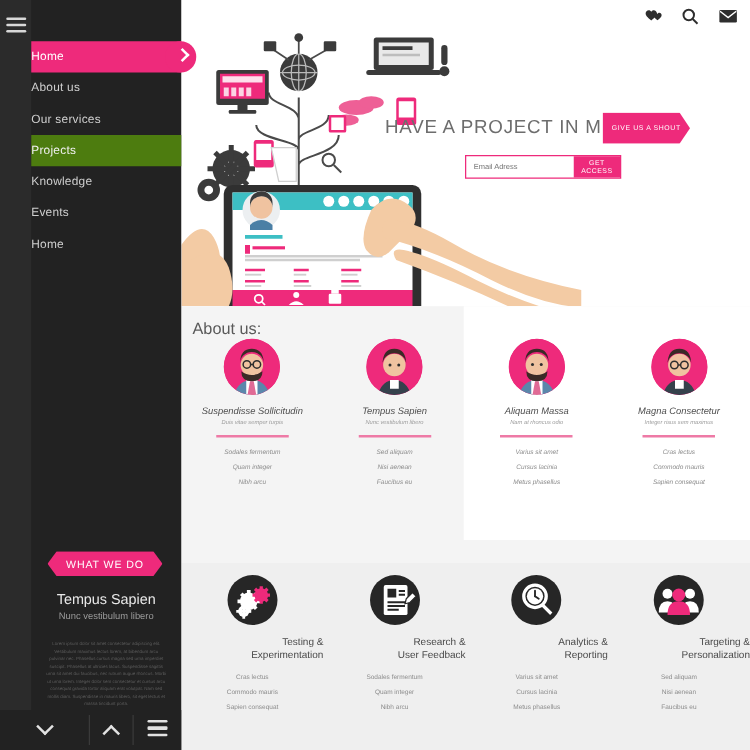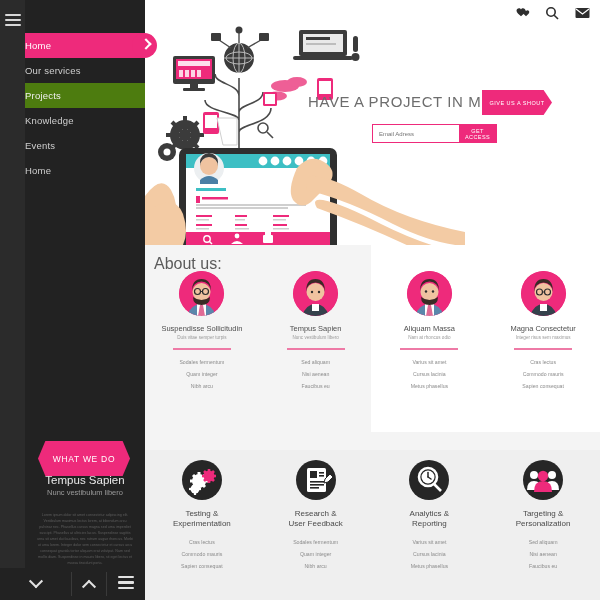--- a/index.html
+++ b/index.html
@@ -19,21 +19,21 @@
   .nav{position:absolute;left:25px;top:33px;width:120px;}
   .nav-item{position:relative;height:25px;line-height:25px;text-align:left;
     color:#cfcfcf;font-size:9.5px;letter-spacing:.2px;cursor:pointer;}
   .nav-item.active{background:#ee2a7b;color:#fff;}
   .nav-item.hover{background:#4d7c0f;color:#f0f0f0;}
   .nav-arrow{position:absolute;right:-12px;top:0;width:24px;height:25px;}
   .nav-arrow .circ{position:absolute;right:0;top:0;width:25px;height:25px;border-radius:50%;background:#ee2a7b;}
   .nav-arrow .chev{position:absolute;right:7px;top:7px;width:6px;height:6px;
     border-right:2px solid #fff;border-top:2px solid #fff;transform:rotate(45deg);}
 
-  .what-we-do{position:absolute;left:38px;top:441px;width:92px;height:35px;cursor:pointer;}
+  .what-we-do{position:absolute;left:38px;top:441px;width:92px;height:20px;cursor:pointer;}
   .ribbon{width:100%;height:100%;background:#ee2a7b;
     clip-path:polygon(8% 0,92% 0,100% 50%,92% 100%,8% 100%,0 50%);
     display:flex;align-items:center;justify-content:center;
     color:#fff;font-size:8.5px;letter-spacing:.7px;}
   .sb-title{position:absolute;left:25px;top:474px;width:120px;text-align:center;
     color:#e9e9e9;font-size:11.5px;}
   .sb-sub{position:absolute;left:25px;top:488px;width:120px;text-align:center;
     color:#9a9a9a;font-size:7.5px;}
   .sb-body{position:absolute;left:37px;top:512px;width:96px;text-align:center;
     color:#5d5d5d;font-size:3.6px;line-height:6px;}
@@ -61,36 +61,36 @@
   .form{position:absolute;left:227px;top:124px;width:125px;height:19px;
     border:1.5px solid #ee2a7b;box-sizing:border-box;background:#fff;display:flex;}
   .form input{flex:1;border:0;outline:0;padding-left:6px;font-size:6px;color:#777;
     font-family:"Liberation Sans",sans-serif;background:transparent;}
   .form button{width:46px;border:0;background:#ee2a7b;color:#fff;font-size:5.5px;
     letter-spacing:.4px;cursor:pointer;font-family:"Liberation Sans",sans-serif;}
 
   
   .about{position:absolute;left:145px;top:245px;width:455px;height:205px;background:#f4f4f4;}
   .about-panel{position:absolute;left:226px;top:0;width:229px;height:187px;background:#fff;}
-  .about-title{position:absolute;left:9px;top:10px;color:#5a5a5a;font-size:16px;}
+  .about-title{position:absolute;left:9px;top:10px;color:#5a5a5a;font-size:13px;}
   .cards{position:absolute;left:0;top:26px;width:455px;display:flex;}
-  .card{width:113.75px;text-align:center;}
+  .card{width:113.75px;text-align:center;font-style:italic;}
   .avatar{width:45px;height:45px;border-radius:50%;background:#ee2a7b;margin:0 auto;position:relative;overflow:hidden;}
   .c-name{margin-top:8px;color:#4f4f4f;font-size:7.5px;}
   .c-role{margin-top:2px;color:#9b9b9b;font-size:4.6px;}
   .c-rule{width:58px;height:1.5px;background:#ee7aa6;margin:8px auto 0;}
   .c-list{margin-top:9px;}
   .c-list div{color:#8c8c8c;font-size:5.2px;margin-bottom:6px;}
 
   
   .services{position:absolute;left:145px;top:450px;width:455px;height:150px;background:#efefef;}
   .svc-row{position:absolute;left:0;top:10px;width:455px;display:flex;}
   .svc{width:113.75px;text-align:center;}
   .svc-circle{width:40px;height:40px;border-radius:50%;background:#262626;margin:0 auto;position:relative;}
-  .svc-name{margin-top:9px;color:#4a4a4a;font-size:8px;line-height:10px;}
+  .svc-name{margin-top:9px;color:#4a4a4a;font-size:8px;line-height:10px;text-align:right;}
   .svc-list{margin-top:10px;}
   .svc-list div{color:#8c8c8c;font-size:5.2px;margin-bottom:6px;}
 </style>
 </head>
 <body>
 
 <div id="app">
 
   <div class="hero">
     <svg width="455" height="245" viewBox="0 0 455 245">
@@ -463,20 +463,21 @@
         <i></i>
         <i></i>
         <i></i>
       </div>
 
     <div class="nav" id="nav">
         <div class="nav-item active"><span>Home</span><div class="nav-arrow">
             <div class="circ"></div>
             <div class="chev"></div>
           </div></div>
+        <div class="nav-item"><span>About us</span></div>
         <div class="nav-item"><span>Our services</span></div>
         <div class="nav-item hover"><span>Projects</span></div>
         <div class="nav-item"><span>Knowledge</span></div>
         <div class="nav-item"><span>Events</span></div>
         <div class="nav-item"><span>Home</span></div>
       </div>
 
     <div class="what-we-do">
       <div class="ribbon">WHAT WE DO</div>
     </div>

